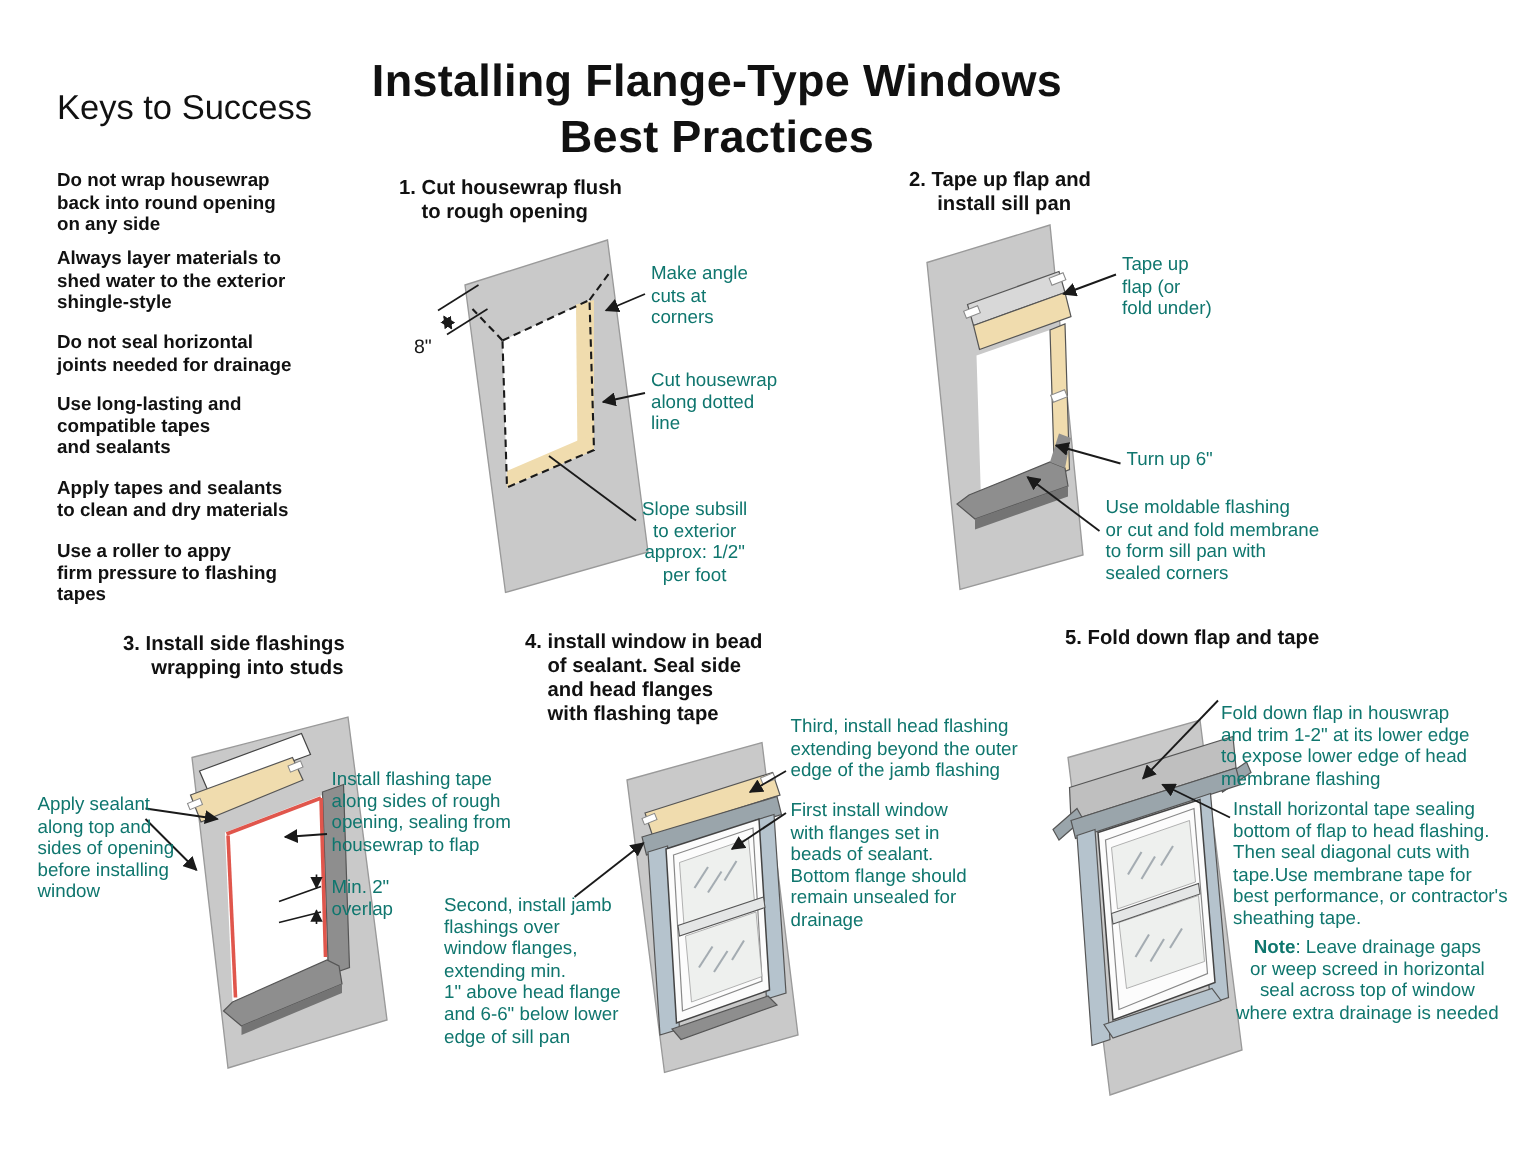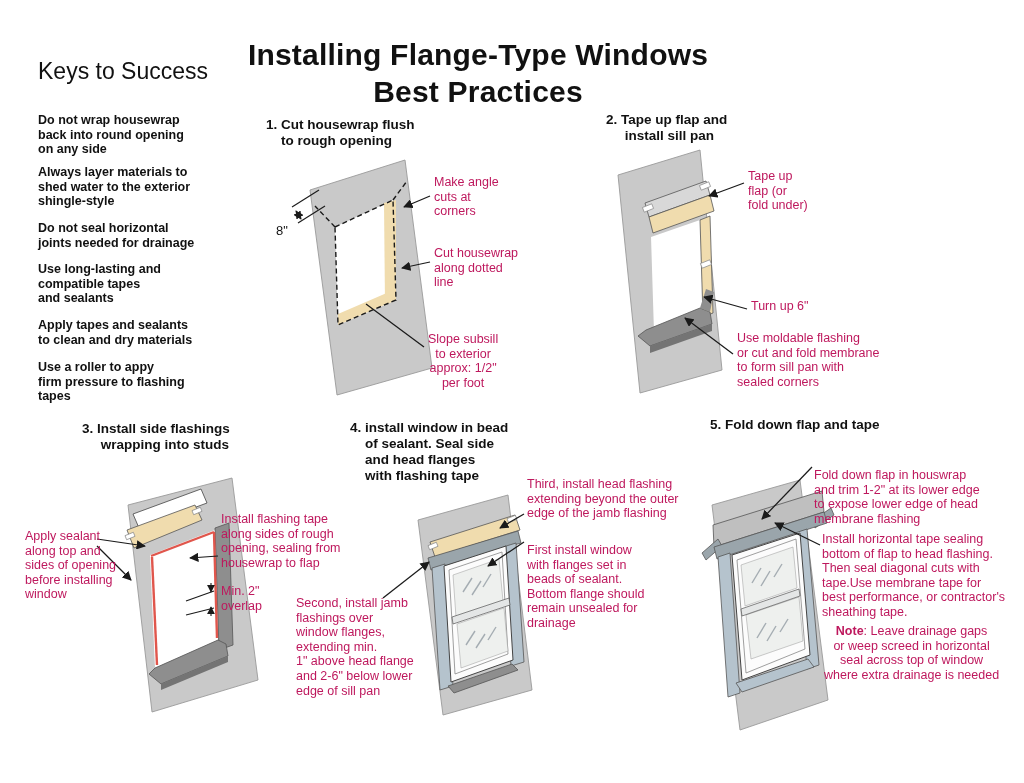--- a/index.html
+++ b/index.html
@@ -4,21 +4,21 @@
 <style>
   html,body{margin:0;padding:0;background:#fff;}
   .canvas{position:relative;width:1024px;height:783px;background:#ffffff;overflow:hidden;
           font-family:"Liberation Sans",sans-serif;color:#111;}
   .abs{position:absolute;}
   .title{left:228px;top:36px;width:500px;text-align:center;
          font-size:30px;font-weight:700;line-height:37px;letter-spacing:.2px;}
   .keys-h{left:38px;top:58px;font-size:23px;font-weight:400;}
   .keys-item{position:absolute;left:38px;font-size:12.5px;font-weight:600;line-height:14.5px;white-space:pre;}
   .step-h{position:absolute;font-size:13.5px;font-weight:700;line-height:16px;white-space:pre;}
-  .ann{position:absolute;font-size:12.5px;font-weight:400;line-height:14.6px;white-space:pre;color:#be185d;z-index:6;}
+  .ann{position:absolute;font-size:12.5px;font-weight:400;line-height:14.6px;white-space:pre;color:#0f766e;z-index:6;}
   .dim-label{position:absolute;font-size:13px;color:#151515;z-index:6;}
   svg{position:absolute;overflow:visible;}
   .diagram{z-index:1;}
   #overlay{left:0;top:0;z-index:4;pointer-events:none;}
   .wall{stroke:#9a9a9a;stroke-width:.9;}
   .open{fill:#ffffff;stroke:#444;stroke-width:.8;}
   .open-plain{fill:#ffffff;stroke:none;}
   .dash{fill:none;stroke:#1a1a1a;stroke-width:1.4;stroke-dasharray:5 3.2;}
   .edge{stroke:#555;stroke-width:.8;}
   .tape-mark{fill:#ffffff;stroke:#8a8a8a;stroke-width:.7;}
@@ -228,32 +228,32 @@
   <div class="ann" style="left:221px;top:512px;">Install flashing tape
 along sides of rough
 opening, sealing from
 housewrap to flap</div>
   <div class="ann" style="left:221px;top:584px;">Min. 2"
 overlap</div>
 
   <div class="ann" style="left:527px;top:477px;">Third, install head flashing
 extending beyond the outer
 edge of the jamb flashing</div>
-  <div class="ann" style="left:527px;top:533px;margin-top:10px;">First install window
+  <div class="ann" style="left:527px;top:533px;">First install window
 with flanges set in
 beads of sealant.
 Bottom flange should
 remain unsealed for
 drainage</div>
   <div class="ann" style="left:296px;top:596px;">Second, install jamb
 flashings over
 window flanges,
 extending min.
 1" above head flange
-and 2-6" below lower
+and 6-6" below lower
 edge of sill pan</div>
 
   <div class="ann" style="left:814px;top:468px;">Fold down flap in houswrap
 and trim 1-2" at its lower edge
 to expose lower edge of head
 membrane flashing</div>
   <div class="ann" style="left:822px;top:532px;">Install horizontal tape sealing
 bottom of flap to head flashing.
 Then seal diagonal cuts with
 tape.Use membrane tape for

